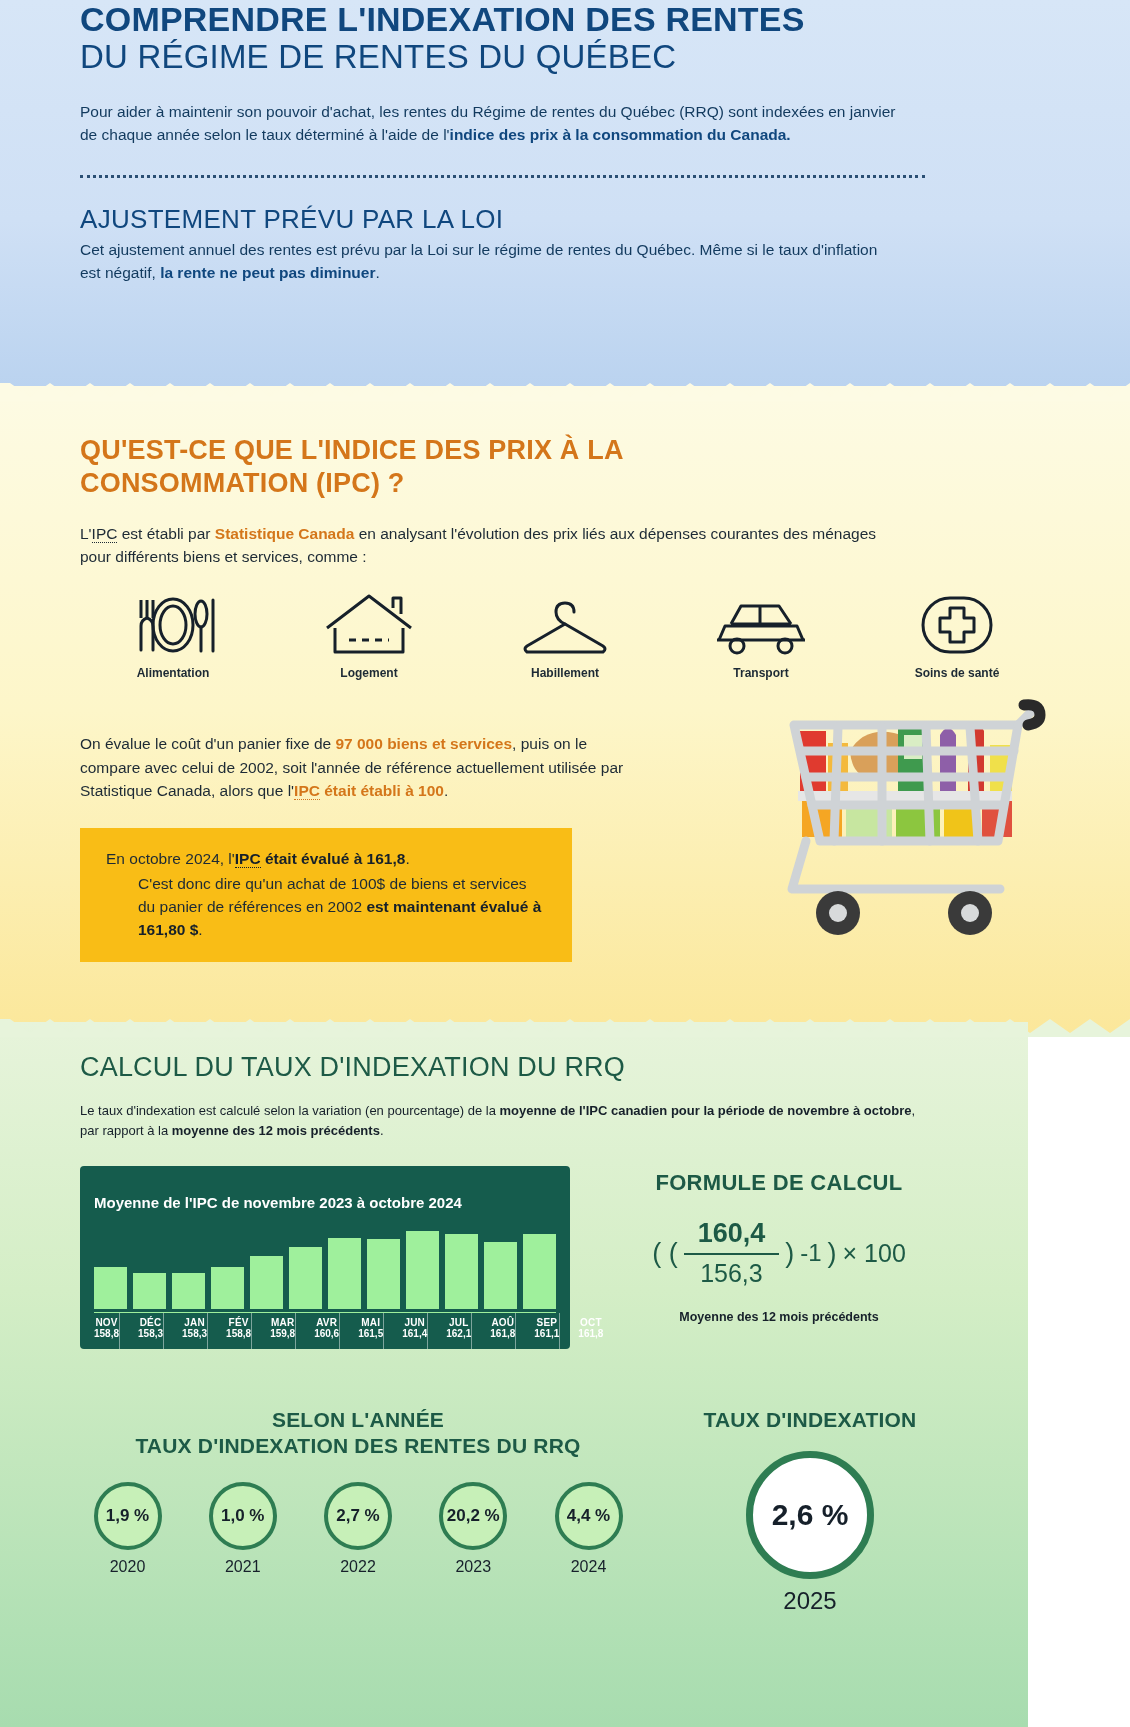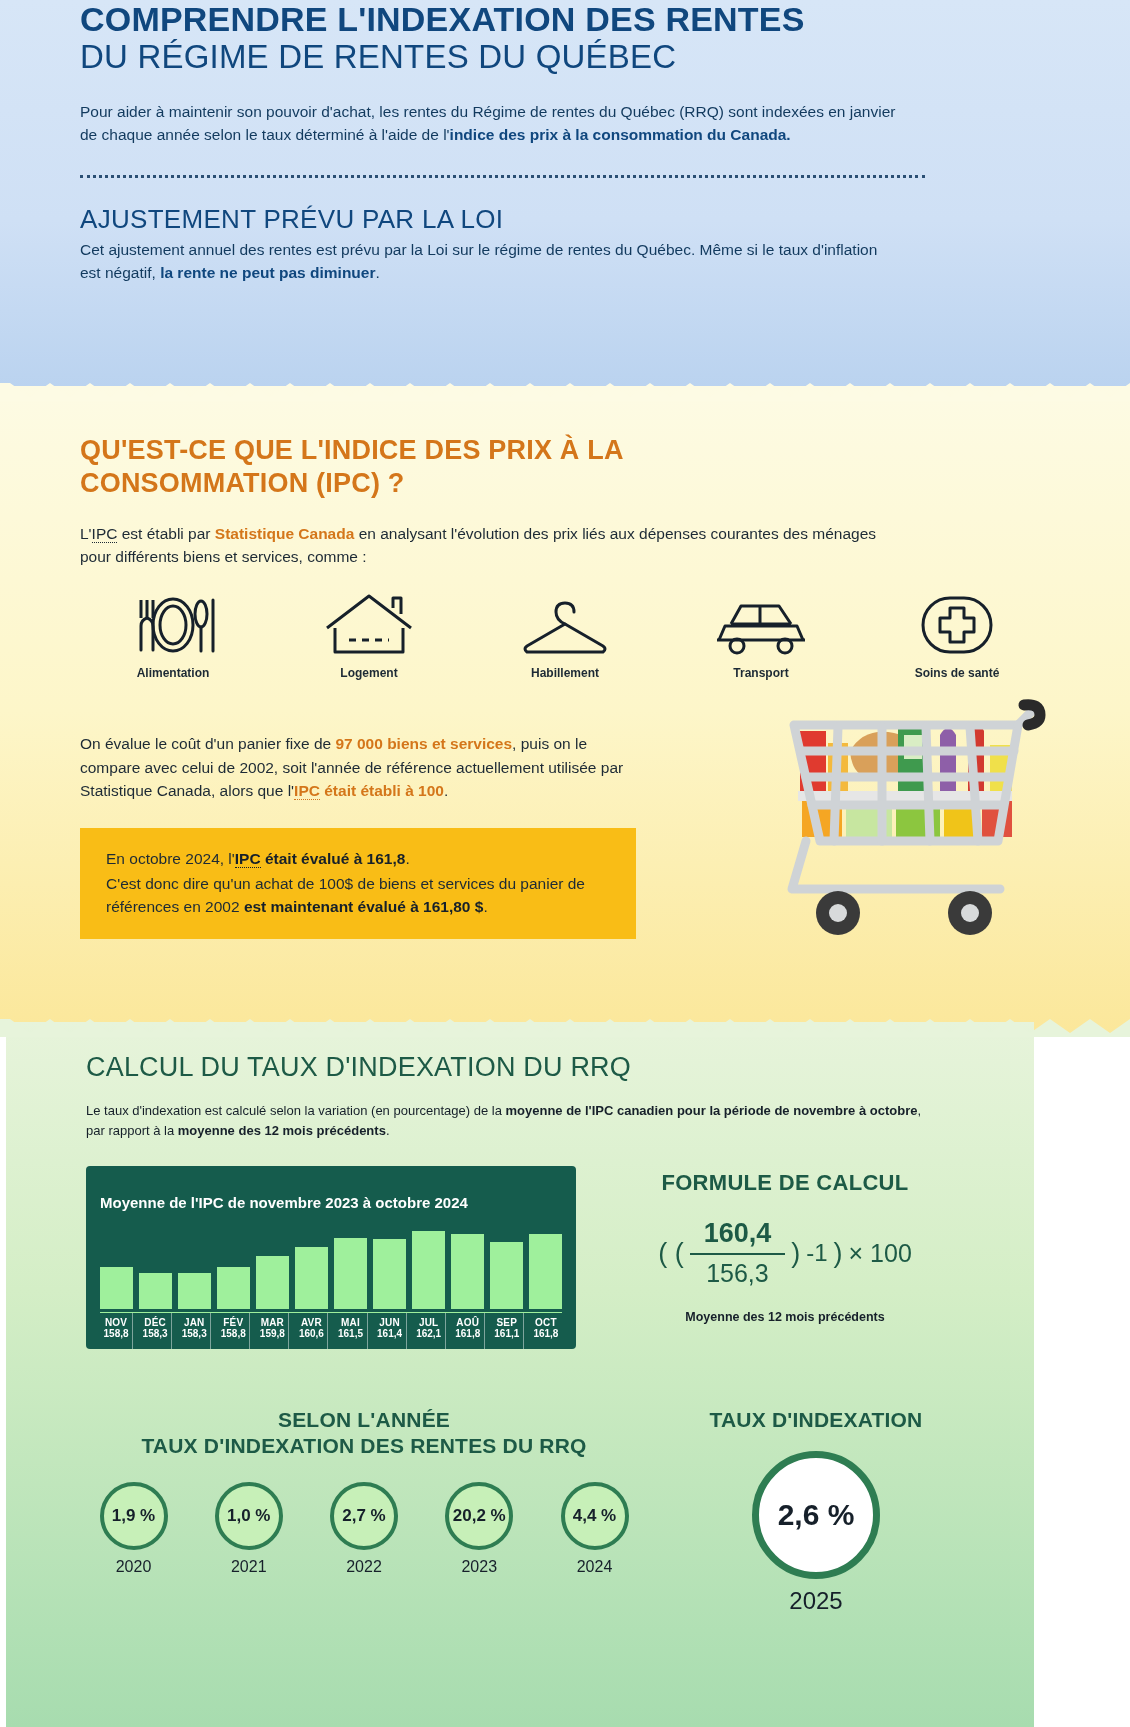--- a/index.html
+++ b/index.html
@@ -58,51 +58,51 @@
     display: flex; justify-content: space-between; align-items: flex-end;
     margin-top: 26px; padding: 0 18px 0 18px;
   }
   .icon-cell { width: 150px; text-align: center; }
   .icon-cell svg { display: block; margin: 0 auto 10px auto; }
   .icon-label {
     font-size: 12px; font-weight: 700; color: #1d2a35;
   }
 
   .callout {
-    background: #f9bd16; width: 556px; padding: 20px 24px 20px 26px;
+    background: #f9bd16; width: 492px; padding: 20px 24px 20px 26px;
     color: #1d2a35; font-size: 15.5px; line-height: 1.48;
   }
   .callout b { color: #16202a; }
 
   
   .cart-wrap { position: absolute; right: 78px; top: 305px; }
 
   
   .sec-green {
-    position: absolute; top: 1022px; left: 6px; width: 1028px; height: 705px;
+    position: absolute; top: 1022px; left: 0; width: 1028px; height: 705px;
     background: linear-gradient(180deg, #e7f4db 0%, #d4eec6 38%, #a7dcaf 100%);
   }
   h2.grn-h {
     font-size: 27px; font-weight: 400; color: #1d5a46; letter-spacing: .2px;
   }
   .p-grn { color: #16202a; font-size: 13px; line-height: 1.5; }
   .p-grn b { color: #16202a; }
 
   .chart-card {
     background: #155c4d; border-radius: 4px; width: 490px;
     padding: 28px 14px 0 14px; position: relative;
   }
   .chart-title {
     color: #fff; font-size: 15px; font-weight: 700; margin-bottom: 10px;
   }
   .bars { display: flex; align-items: flex-end; height: 88px; gap: 6px; }
   .bar-col { flex: 1; display: flex; flex-direction: column; justify-content: flex-end; height: 100%; }
   .bar { background: #9ff09c; width: 100%; }
   .axis {
-    display: flex; gap: 6px; border-top: 1px solid #9ff09c; margin-top: 3px;
+    display: flex; gap: 18px; border-top: 1px solid #9ff09c; margin-top: 3px;
   }
   .axis-cell {
     flex: 1; text-align: center; color: #fff; padding: 4px 0 10px 0;
     border-right: 1px solid rgba(255,255,255,.45);
   }
   .axis-cell:last-child { border-right: none; }
   .axis-m { font-size: 10px; font-weight: 700; letter-spacing: .2px; }
   .axis-v { font-size: 10px; font-weight: 700; }
 
   .formula-title {
@@ -249,21 +249,21 @@
       </div>
 
       <p class="p-yel" style="margin-top:52px;width:560px;">
         <span>On évalue le coût d'un panier fixe de </span><b>97 000 biens et services</b><span>, puis on le compare avec celui de 2002, soit l'année de référence actuellement utilisée par Statistique Canada, alors que l'</span><b class="dot-u">IPC</b><b> était établi à 100</b><span>.</span>
       </p>
 
       <div class="callout" style="margin-top:26px;">
         <div>
           <span>En octobre 2024, l'</span><b class="dot-u">IPC</b><b> était évalué à 161,8</b><span>.</span>
         </div>
-        <div style="margin-top:2px;">
+        <div style="margin-top:2px;margin-left:32px;">
           <span>C'est donc dire qu'un achat de 100$ de biens et services du panier de références en 2002 </span><b>est maintenant évalué à 161,80 $</b><span>.</span>
         </div>
       </div>
     </div>
 
     <div class="cart-wrap">
       <svg width="280" height="260" viewBox="0 0 280 260">
 
         <g>
           <rect x="28" y="40" width="26" height="62" fill="#e03a2f"></rect>

